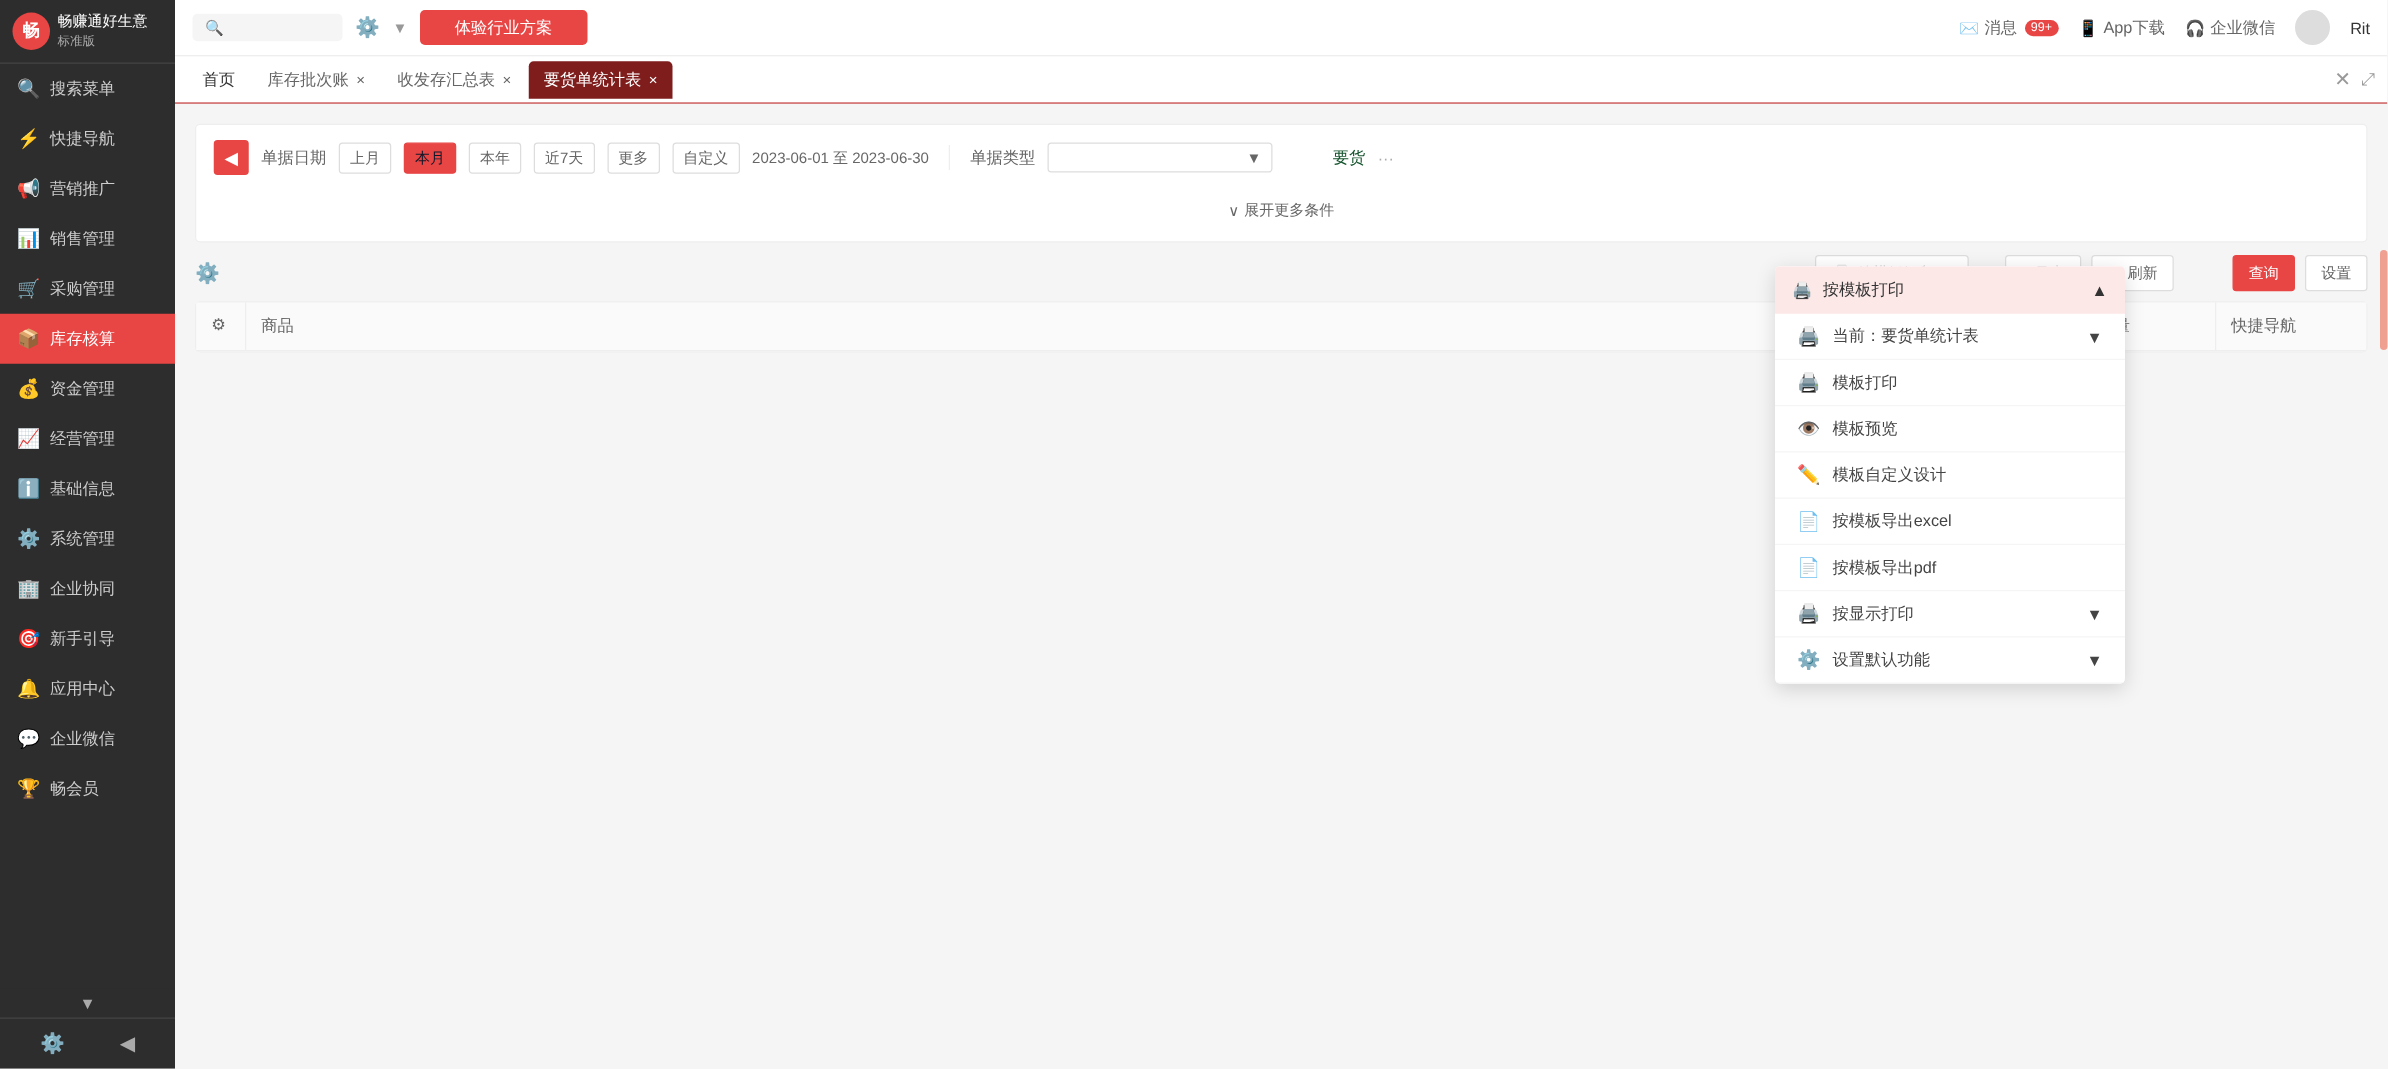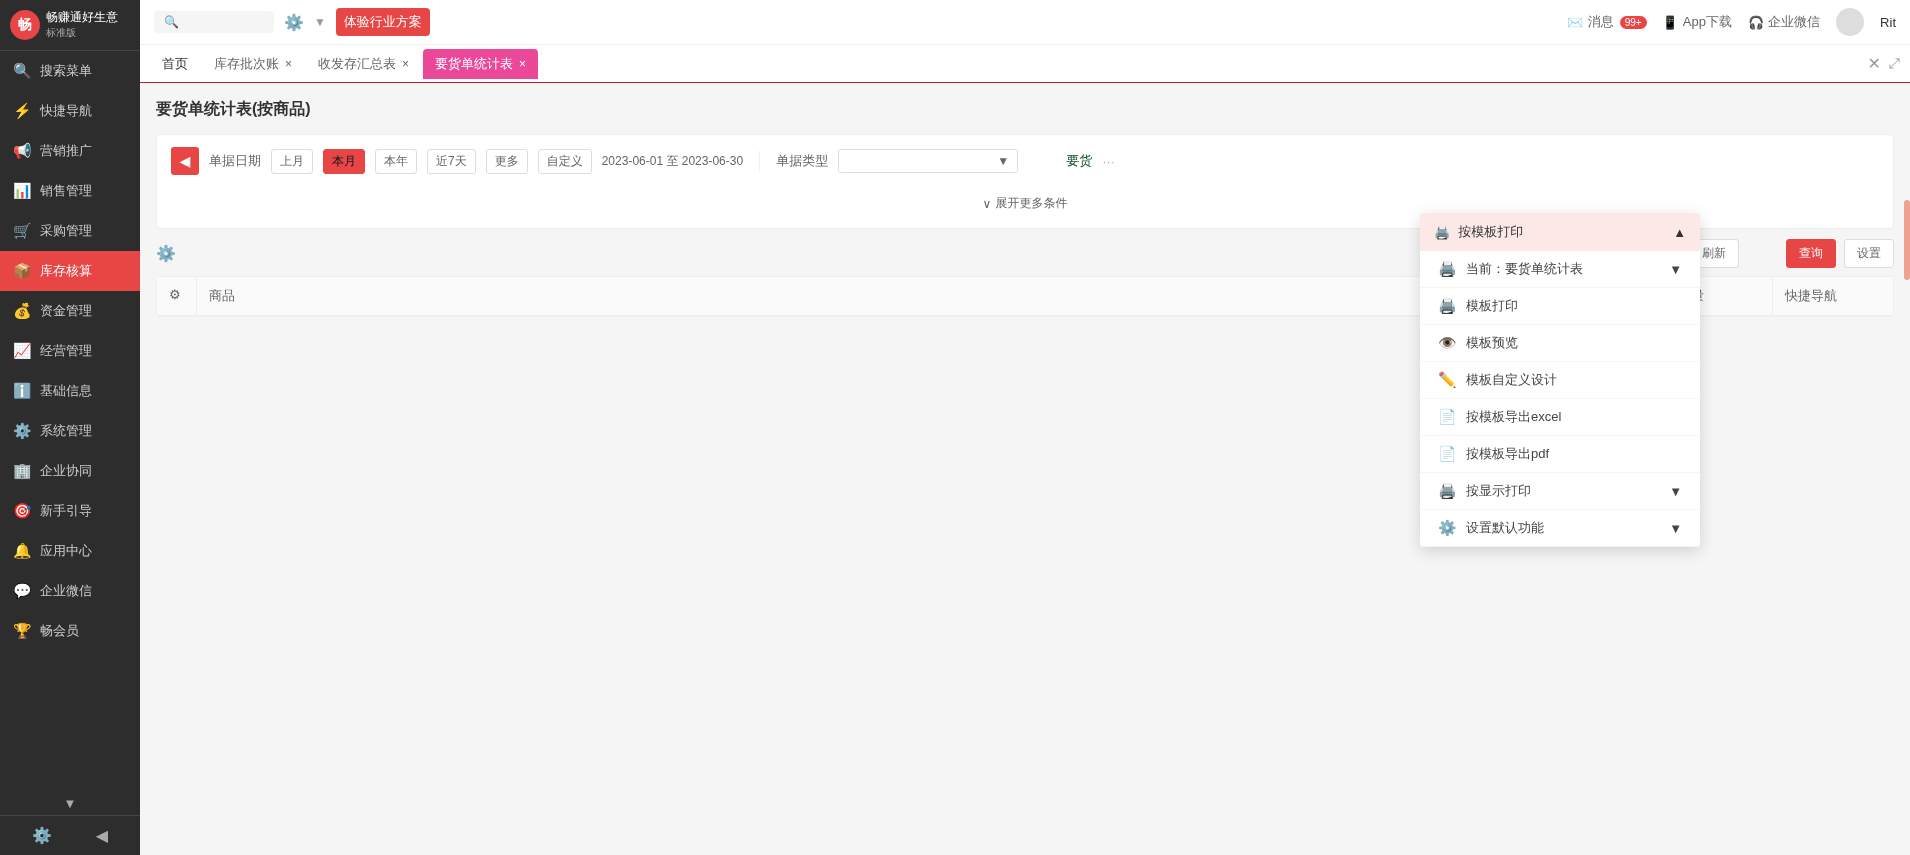--- a/index.html
+++ b/index.html
@@ -61,21 +61,21 @@
       position: relative;
     }
     .topbar-search {
       display: flex; align-items: center; gap: 4px;
       background: #f5f5f5; border-radius: 4px; padding: 4px 10px;
       color: #999; font-size: 12px; width: 120px;
     }
     .topbar-settings { color: #666; cursor: pointer; font-size: 16px; }
     .topbar-trial {
       background: #e84545; color: #fff; border: none; border-radius: 4px;
-      padding: 5px 8px; font-size: 13px; cursor: pointer;
+      padding: 5px 28px; font-size: 13px; cursor: pointer;
     }
     .topbar-right {
       margin-left: auto; display: flex; align-items: center; gap: 16px;
       color: #666; font-size: 13px;
     }
     .topbar-right-item { display: flex; align-items: center; gap: 4px; cursor: pointer; }
     .badge {
       background: #e84545; color: #fff; border-radius: 10px;
       font-size: 10px; padding: 1px 5px; margin-left: 2px;
     }
@@ -88,21 +88,21 @@
     
     .tabs {
       height: 38px; background: #fff; display: flex; align-items: center;
       border-bottom: 1px solid #b91c1c; padding: 0 10px; gap: 2px;
     }
     .tab {
       display: flex; align-items: center; gap: 4px;
       padding: 6px 12px; cursor: pointer; font-size: 13px; color: #666;
       border-radius: 4px 4px 0 0; white-space: nowrap;
     }
-    .tab.active { background: #ec4899; color: #fff; }
+    .tab.active { background: #7f1d1d; color: #fff; }
     .tab-close { font-size: 12px; color: inherit; margin-left: 2px; }
     .tab-home { color: #333; }
 
     
     .content { flex: 1; padding: 16px; overflow-y: auto; position: relative; background: #f5f5f5; }
 
     
     .page-title { font-size: 16px; font-weight: bold; color: #333; margin-bottom: 14px; }
 
     
@@ -319,21 +319,20 @@
       <span>要货单统计表</span>
       <span class="tab-close">×</span>
     </div>
     <div style="margin-left:auto;display:flex;align-items:center;gap:8px;">
       <span style="font-size:16px;color:#999;cursor:pointer;">✕</span>
       <span style="font-size:14px;color:#999;cursor:pointer;">⤢</span>
     </div>
   </div>
 
   <div class="content">
-    <div class="page-title">要货单统计表(按商品)</div>
 
     <div class="filter-card">
       <div class="filter-row">
 
         <div style="width:28px;height:28px;background:#e84545;border-radius:3px;display:flex;align-items:center;justify-content:center;cursor:pointer;">
           <span style="color:#fff;font-size:14px;">◀</span>
         </div>
 
         <span class="filter-label">单据日期</span>
 

